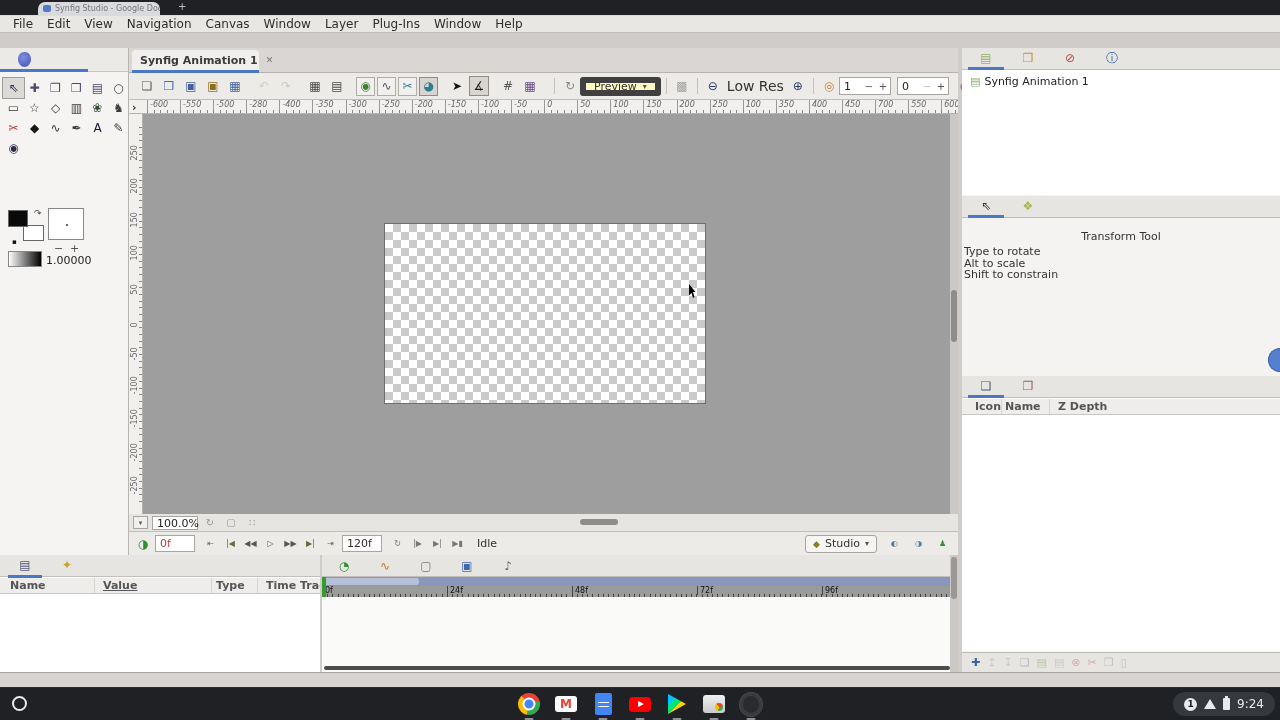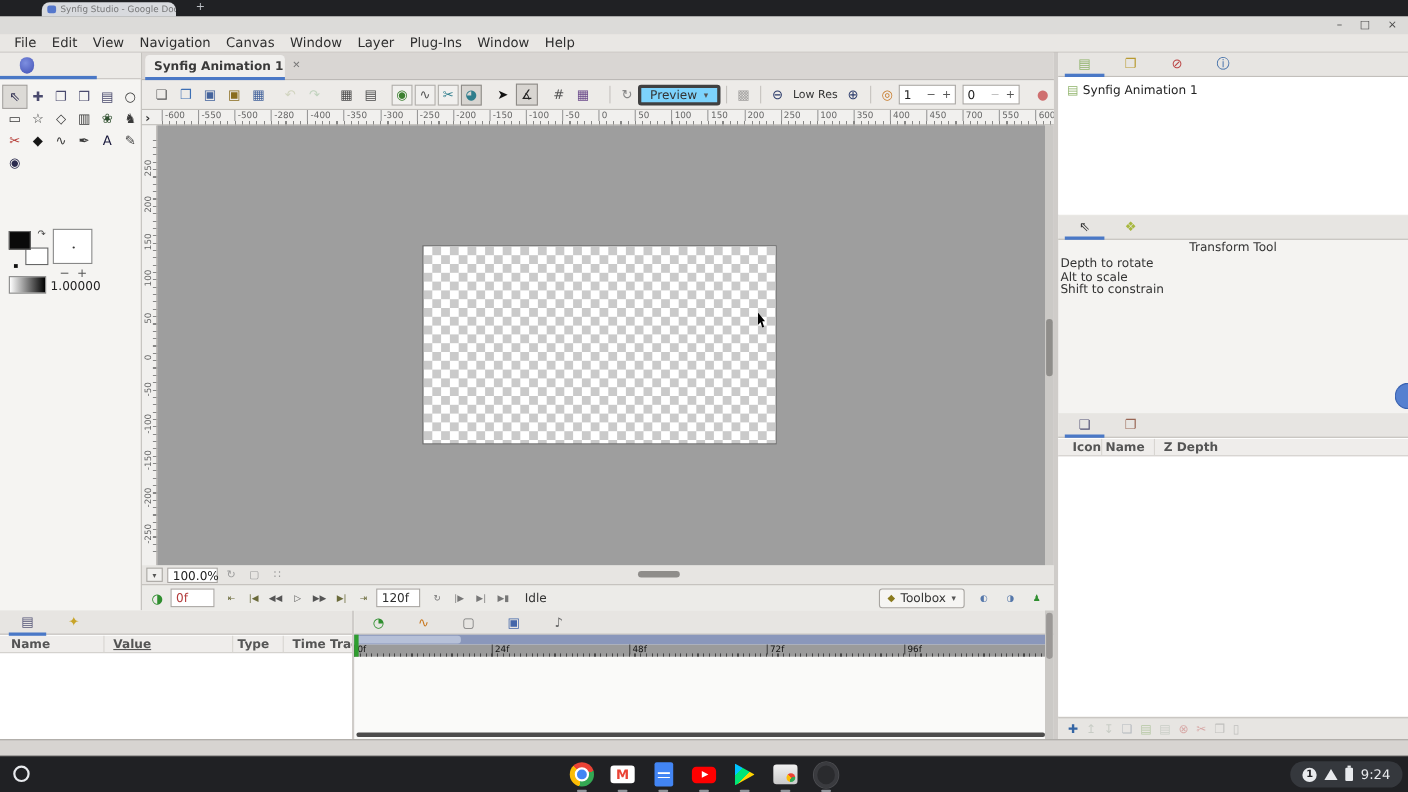--- a/index.html
+++ b/index.html
@@ -9,21 +9,21 @@
   
   .browser-strip { position:absolute; left:0; top:0; width:1280px; height:15px; background:#202124; }
   .browser-tab { position:absolute; left:38px; top:2px; width:122px; height:13px; background:#d8dade; border-radius:7px 7px 0 0; display:flex; align-items:center; padding:0 5px; gap:4px; overflow:hidden; }
   .tab-favicon { width:8px; height:7px; background:#5577cc; border-radius:2px; flex:none; }
   .tab-title { font-size:8px; color:#555; white-space:nowrap; opacity:.75; }
   .new-tab { position:absolute; left:178px; top:1px; font-size:10px; color:#bdc1c6; }
 
   
   .titlebar { position:absolute; left:0; top:15px; width:1280px; height:16px; background:#dcdbd9; display:flex; justify-content:flex-end; align-items:center; gap:16px; padding-right:10px; }
   .wc { font-size:10px; color:#4a4a4a; line-height:1; }
-  .menubar { position:absolute; left:0; top:31px; width:1280px; height:17px; background:#e9e7e4; border-bottom:1px solid #c2bfbb; display:flex; align-items:center; padding-left:6px; }
+  .menubar { position:absolute; left:0; top:16px; width:1280px; height:17px; background:#e9e7e4; border-bottom:1px solid #c2bfbb; display:flex; align-items:center; padding-left:6px; }
   .menubar span { padding:0 7px; font-size:12px; color:#2e2e2e; }
 
   
   .toolbox { position:absolute; left:0; top:48px; width:129px; height:507px; background:#f5f4f2; border-right:1px solid #b8b5b1; }
   .tbx-tabbar { position:relative; height:24px; background:#eceae7; border-bottom:1px solid #c9c6c2; }
   .synfig-logo { position:absolute; left:18px; top:4px; width:13px; height:15px; background:radial-gradient(circle at 40% 35%, #7d8fe0, #4250b4); border-radius:45% 45% 50% 50%; }
   .tbx-underline { position:absolute; left:0; top:21px; width:88px; height:3px; background:#4a78c6; }
   .tool-grid { display:grid; grid-template-columns:repeat(6,21px); grid-auto-rows:20px; margin:6px 0 0 3px; }
   .tool-grid span { display:flex; align-items:center; justify-content:center; font-size:12px; }
   .tool-grid span.selected { background:#dcdad6; outline:1px solid #a09d99; }
@@ -46,33 +46,33 @@
   .doc-tab .x { font-size:9px; color:#777; }
   .doc-underline { position:absolute; left:3px; top:22px; width:127px; height:3px; background:#4a78c6; }
 
   .tb { position:absolute; left:0; top:25px; width:829px; height:27px; background:#edebe8; border-bottom:1px solid #c2bfbb; display:flex; align-items:center; padding-left:8px; }
   .grp { display:flex; gap:2px; margin-right:9px; }
   .grp span, .ticon { width:20px; height:20px; display:inline-flex; align-items:center; justify-content:center; font-size:12px; flex:none; }
   .tgrp span { border:1px solid #b0ada9; background:#f1f0ee; width:19px; height:19px; }
   .pressed { background:#d8d5d1 !important; border:1px solid #8f8c88 !important; }
   .disabled { opacity:.4; }
   .sep { width:1px; height:16px; background:#c5c2be; margin:0 5px; flex:none; }
-  .btn { height:19px; display:inline-flex; align-items:center; gap:6px; padding:0 8px; border:3px solid #404040; border-radius:3px; background:#7dd3fc; font-size:11px; color:#333; flex:none; }
+  .btn { height:19px; display:inline-flex; align-items:center; gap:6px; padding:0 8px; border:6px solid #404040; border-radius:3px; background:#fef9c3; font-size:11px; color:#333; flex:none; }
   .btn .arr { font-size:8px; color:#555; }
-  .lbl { font-size:10px; color:#333; margin:0 4px; flex:none; }
+  .lbl { font-size:14px; color:#333; margin:0 4px; flex:none; }
   .navy { color:#2a3a6a; }
   .spin { display:inline-flex; align-items:center; border:1px solid #a8a5a1; background:#fff; height:18px; margin-right:6px; flex:none; }
   .spin .val { width:22px; padding-left:4px; font-size:11px; color:#222; }
   .spin .sbtn { width:14px; text-align:center; font-size:10px; color:#555; }
   .flex1 { flex:1; }
 
   .hruler { position:absolute; left:0; top:52px; width:829px; height:14px; background:#f1f0ee; border-bottom:1px solid #b5b2ae; display:flex; padding-left:18px; overflow:hidden;
     background-image:repeating-linear-gradient(to right, rgba(90,90,90,.7) 0 1px, transparent 1px 6.62px);
     background-size:810px 4px; background-position:18px 10px; background-repeat:no-repeat; }
-  .hruler span { flex:none; width:33.1px; font-size:8px; color:#666; border-left:1px solid #999; padding-left:2px; height:10px; line-height:10px; }
+  .hruler span { flex:none; width:33.1px; font-size:8px; color:#666; border-left:1px solid #999; padding-left:2px; height:10px; line-height:10px;font-style:italic; }
   .ruler-expander { position:absolute; left:3px; top:53px; font-size:11px; font-weight:bold; color:#333; }
   .vruler { position:absolute; left:0; top:66px; width:14px; height:400px; background:#f1f0ee; border-right:1px solid #b5b2ae; padding-top:13px;
     background-image:repeating-linear-gradient(to bottom, rgba(90,90,90,.7) 0 1px, transparent 1px 6.68px);
     background-size:4px 380px; background-position:10px 13px; background-repeat:no-repeat; }
   .vruler span { display:block; height:33.4px; width:12px; writing-mode:vertical-rl; transform:rotate(180deg); font-size:8px; color:#666; line-height:12px; }
 
   .viewport { position:absolute; left:14px; top:66px; width:807px; height:400px; background:#9e9e9e; overflow:hidden; }
   .artboard { position:absolute; left:242px; top:110px; width:320px; height:179px;
     background:repeating-conic-gradient(#cacaca 0% 25%, #ffffff 0% 50%); background-size:16px 16px; box-shadow:0 0 0 1px #6e6e6e; }
   .cursor { position:absolute; left:546px; top:170px; width:9px; height:14px; background:#000;
@@ -102,21 +102,21 @@
   .right-col { position:absolute; left:962px; top:48px; width:318px; height:624px; }
   .rpanel { position:absolute; left:0; width:318px; background:#f4f3f1; }
   .rtabbar { position:relative; height:22px; background:#e7e5e2; border-bottom:1px solid #c2bfbb; display:flex; padding-left:6px; gap:6px; }
   .rtabbar span { width:36px; height:20px; display:inline-flex; align-items:center; justify-content:center; font-size:12px; }
   .rtabbar span.selected { position:relative; }
   .rtabbar span.selected::after { content:""; position:absolute; left:0; bottom:-2px; width:36px; height:3px; background:#4a78c6; }
   .rcontent-white { background:#fff; width:100%; }
   .cb-item { display:flex; align-items:center; gap:4px; padding:5px 0 0 8px; }
   .cb-item .ic { font-size:11px; color:#8fb36a; }
   .cb-item .tx { font-size:11px; color:#222; }
-  .to-title { text-align:center; font-size:11px; color:#333; padding-top:0; }
+  .to-title { text-align:center; font-size:11px; color:#333; padding-top:12px; }
   .to-hints { padding:3px 0 0 2px; }
   .to-hints div { font-size:11px; color:#333; line-height:11.5px; }
   .cols-header { display:flex; align-items:center; height:17px; background:#efedeb; border-bottom:1px solid #c9c6c2; border-top:1px solid #fff; font-size:11px; font-weight:bold; color:#555; }
   .cols-header span { border-right:1px solid #d8d5d1; height:100%; line-height:16px; }
   .layers-cols span:nth-child(1){ width:40px; padding-left:13px; }
   .layers-cols span:nth-child(2){ width:48px; padding-left:3px; }
   .layers-cols span:nth-child(3){ flex:1; padding-left:8px; border-right:none; }
   .lfooter { position:absolute; left:0; bottom:0; width:318px; height:20px; background:#e7e5e2; border-top:1px solid #c2bfbb; display:flex; align-items:center; gap:7px; padding-left:9px; }
   .lfooter span { font-size:11px; }
   .float-btn { position:absolute; left:1268px; top:348px; width:18px; height:24px; background:#5580d0; border:1px solid #3a62b0; border-radius:12px 0 0 12px; border-right:none; }
@@ -390,21 +390,21 @@
       <span class="tr-icons">
           <span style="color: rgb(119, 119, 119);">↻</span>
           <span style="color: rgb(119, 119, 119);">|▶</span>
           <span style="color: rgb(119, 119, 119);">▶|</span>
           <span style="color: rgb(119, 119, 119);">▶▮</span>
         </span>
       <span class="status-lbl">Idle</span>
       <span class="flex1"></span>
       <span class="combo">
         <span class="dia">◆</span>
-        <span class="cl">Toolbox</span>
+        <span class="cl">Studio</span>
         <span class="arr">▾</span>
       </span>
       <span class="tr-icons" style="gap:5px;font-size:12px;">
           <span style="color: rgb(85, 119, 170);">◐</span>
           <span style="color: rgb(85, 119, 170);">◑</span>
           <span style="color: rgb(47, 142, 47);">♟</span>
         </span>
     </div>
   </div>
 
@@ -424,21 +424,21 @@
       </div>
     </div>
 
     <div class="rpanel" style="top:148px;height:180px;">
       <div class="rtabbar">
           <span class="selected" style="color: rgb(51, 51, 51);">⇖</span>
           <span style="color: rgb(168, 184, 64);">❖</span>
         </div>
       <div class="to-title">Transform Tool</div>
       <div class="to-hints">
-        <div>Depth to rotate</div>
+        <div>Type to rotate</div>
         <div>Alt to scale</div>
         <div>Shift to constrain</div>
       </div>
     </div>
 
     <div class="rpanel" style="top:328px;height:296px;">
       <div class="rtabbar">
           <span class="selected" style="color: rgb(85, 85, 119);">❏</span>
           <span style="color: rgb(153, 102, 85);">❐</span>
         </div>

